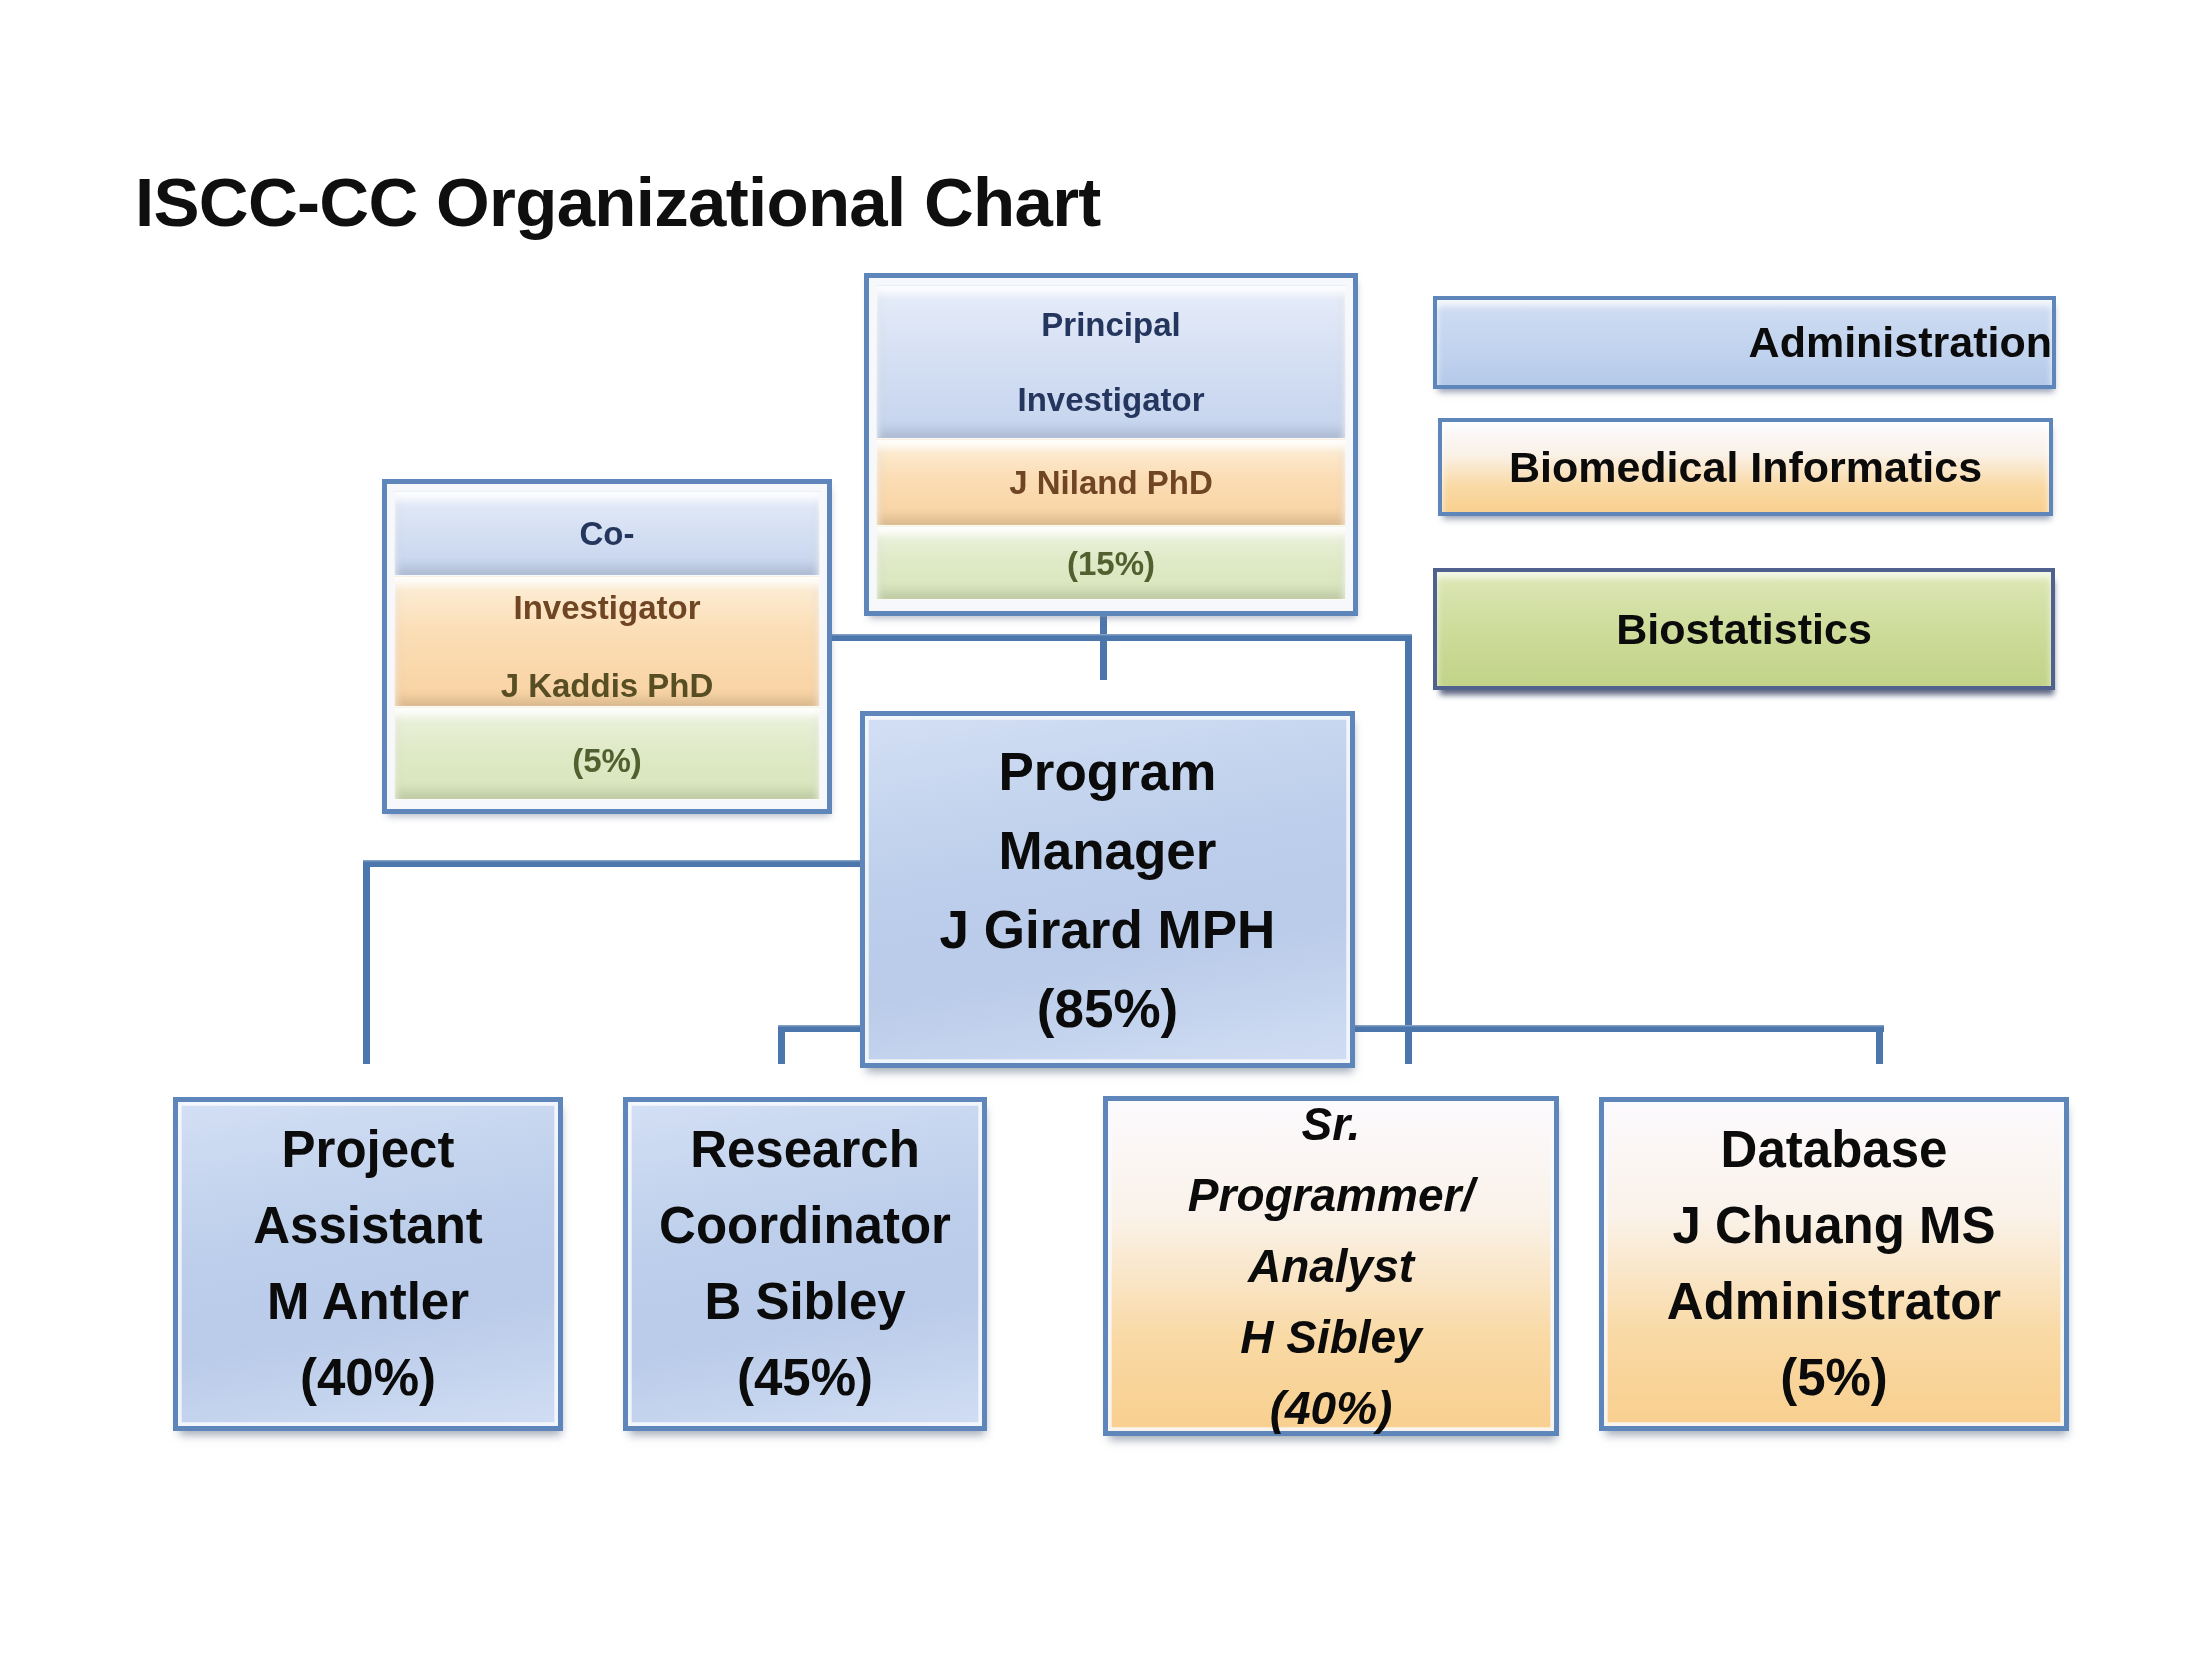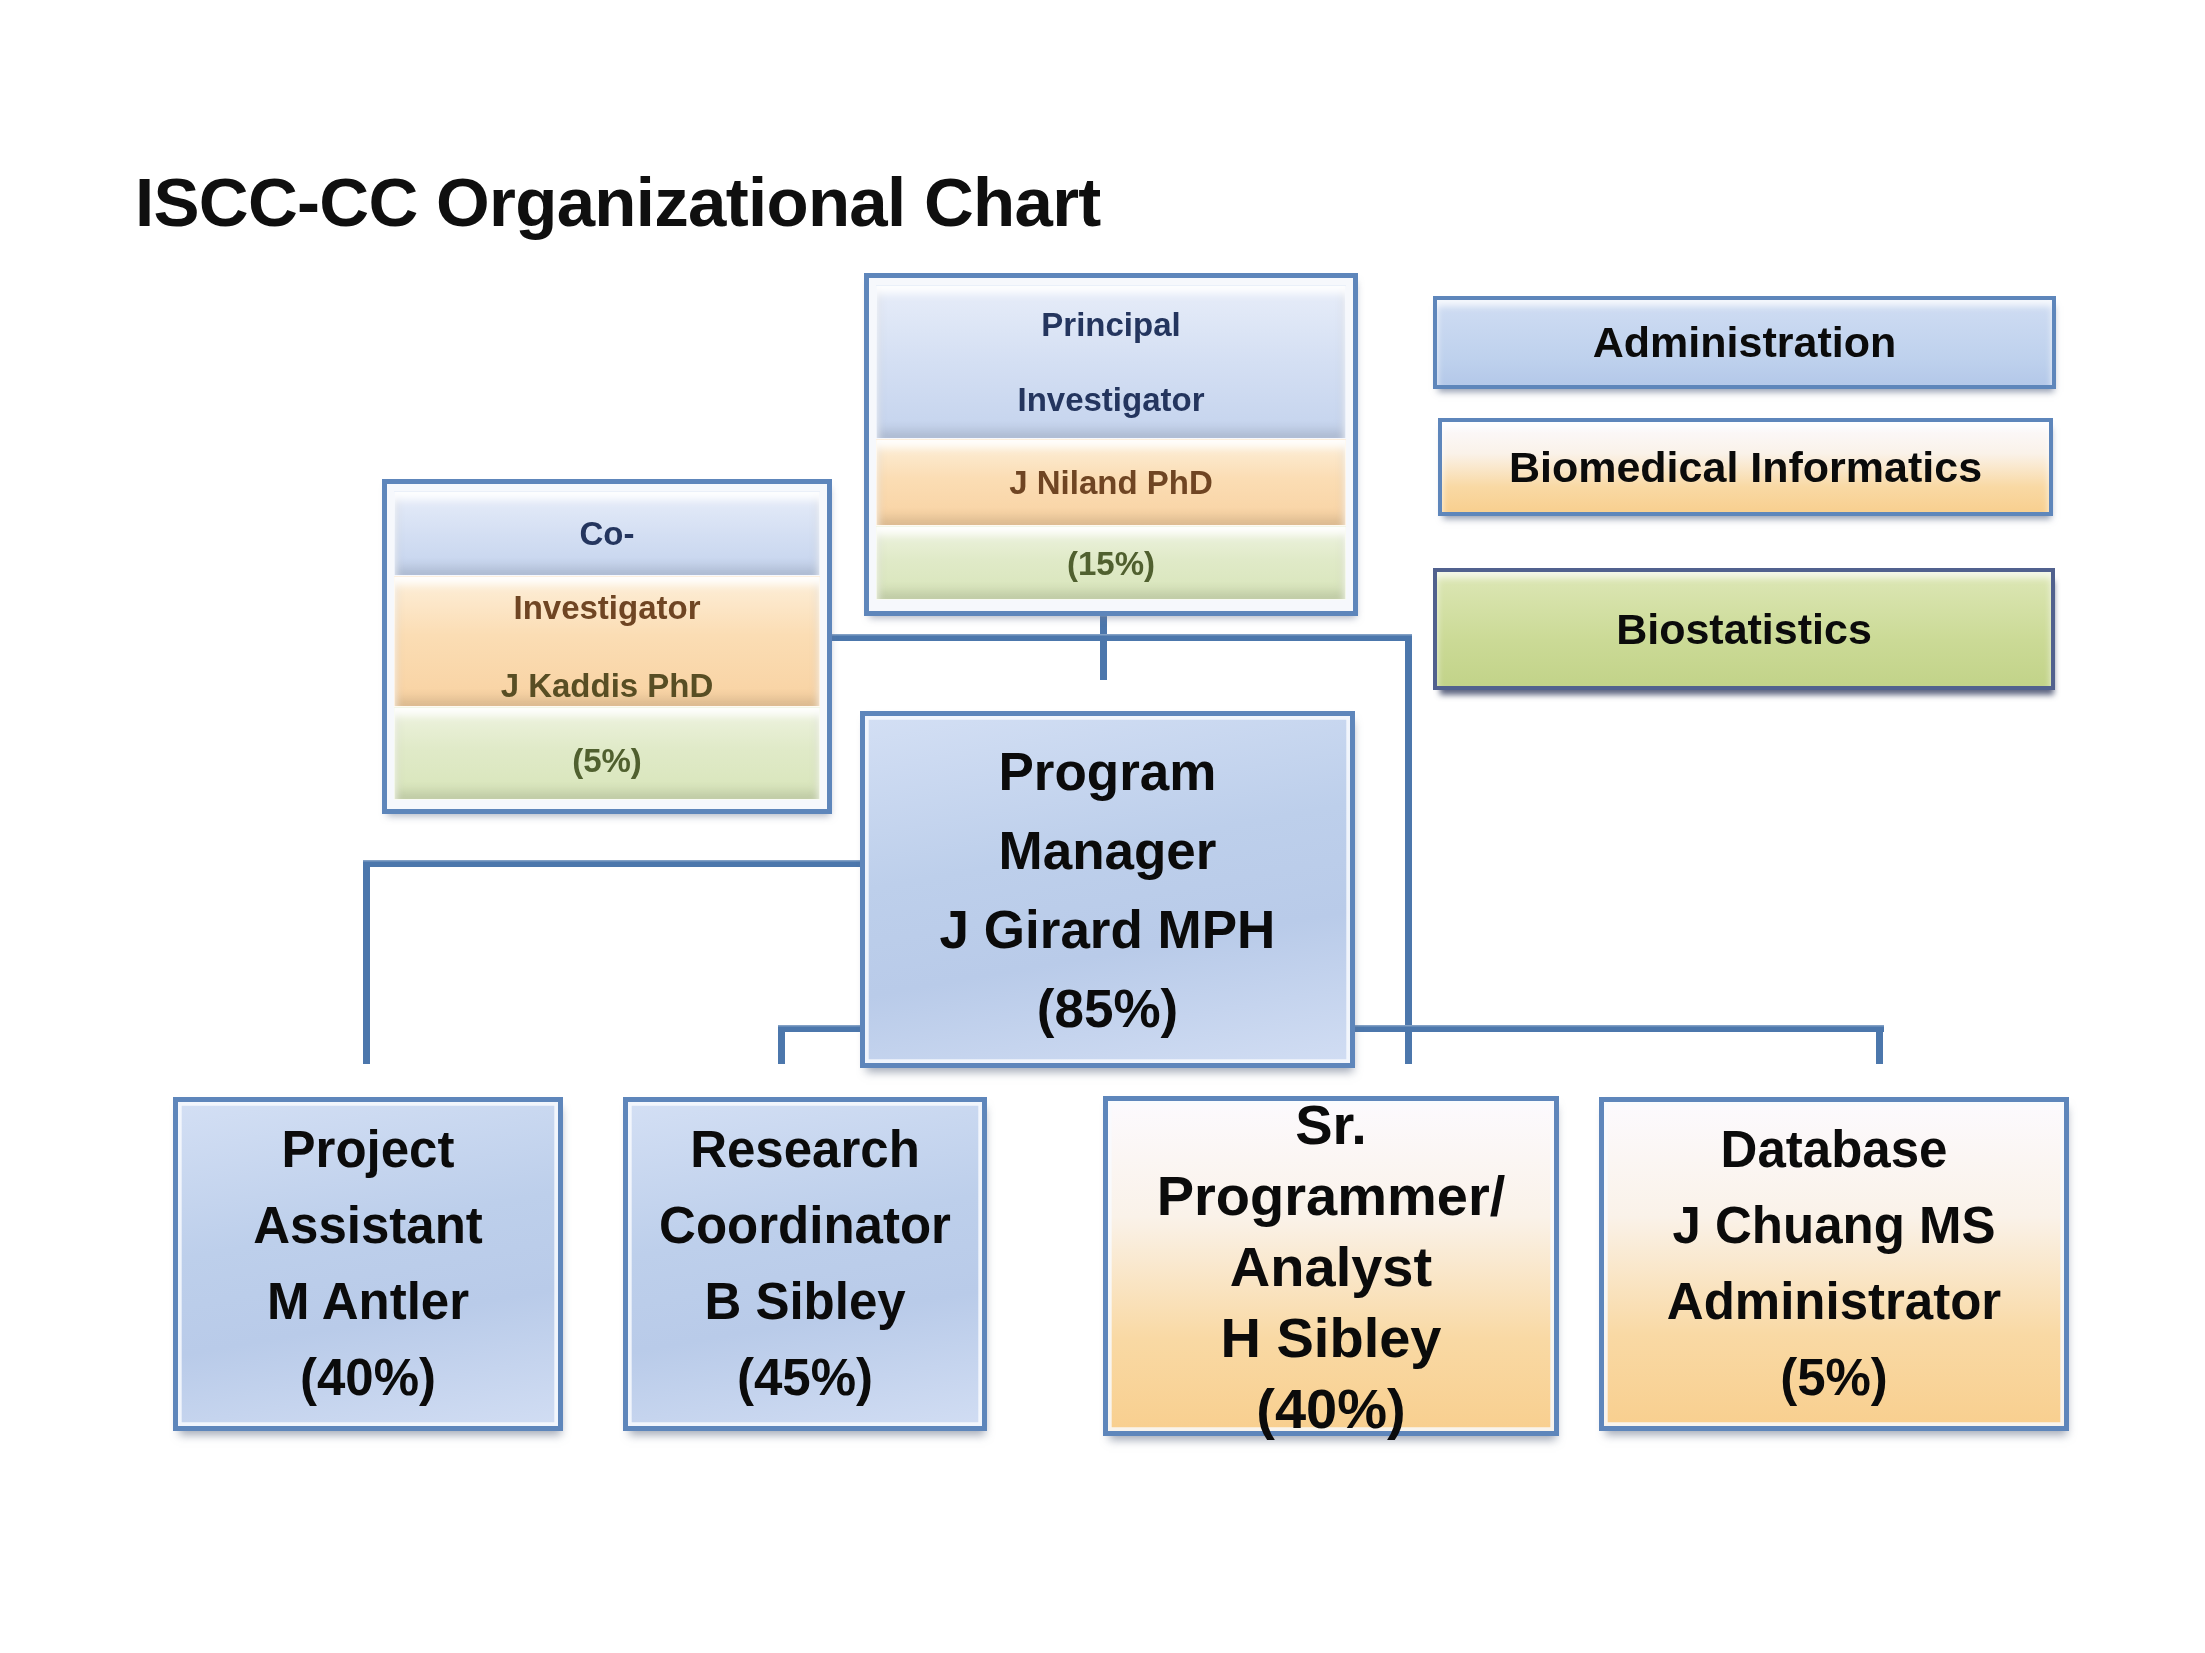--- a/index.html
+++ b/index.html
@@ -53,21 +53,21 @@
     border:5.9px solid #5E86BB;
     box-sizing:border-box;
     box-shadow:inset 0 0 0 3.7px rgba(248,250,254,.85), 2.2px 7.4px 8.8px -3.7px rgba(100,112,135,.6);
     display:flex;flex-direction:column;align-items:center;justify-content:center;
     text-align:right;color:#0b0b0b;margin-top:35px;
   }
   .fill-blue{background:linear-gradient(170deg,#D3DFF4 0%,#BDCFEB 40%,#B9CBE9 65%,#D1DDF3 100%);}
   .fill-white-orange{background:linear-gradient(180deg,#FCFAFE 0%,#FAF2E9 35%,#F9D9A4 72%,#F8CF8F 100%);}
   .box-line{font-size:51px;line-height:76px;white-space:nowrap;}
   .pm-line{font-size:53px;line-height:79px;white-space:nowrap;}
-  .sp-line{font-size:56px;line-height:71px;white-space:nowrap;}
+  .sp-line{font-size:46px;line-height:71px;white-space:nowrap;font-style:italic;}
   
   .legend-box{
     position:absolute;z-index:2;
     border:4.4px solid #5E86BB;
     box-sizing:border-box;
     display:flex;align-items:center;justify-content:center;
     text-align:center;color:#0b0b0b;
     font-size:43px;white-space:nowrap;
     box-shadow:inset 0 5.9px 7.4px rgba(255,255,255,.8), 1.5px 6.6px 6.6px -3.7px rgba(90,105,135,.65);
   }
@@ -113,21 +113,21 @@
     </div>
     <div class="tri-section sec-orange" style="height:131px;">
       <div class="tri-line t-brown" style="line-height:68px;">Investigator</div>
       <div class="tri-line t-darkolive" style="line-height:68px;transform:translateY(10.3px);">J Kaddis PhD</div>
     </div>
     <div class="tri-section sec-green" style="height:93px;">
       <div class="tri-line t-olive" style="transform:translateY(7.4px);">(5%)</div>
     </div>
   </div>
 
-  <div class="legend-box legend-admin" style="left:1433px;top:296px;width:623px;height:93px;">
+  <div class="legend-box legend-admin" style="left:1433px;top:296px;width:623px;height:93px;justify-content:flex-end;">
     <span>Administration</span>
   </div>
   <div class="legend-box fill-white-orange" style="left:1438px;top:418px;width:615px;height:98px;">
     <span>Biomedical Informatics</span>
   </div>
   <div class="legend-box legend-biostat" style="left:1433px;top:568px;width:622px;height:122px;">
     <span>Biostatistics</span>
   </div>
 
   <div class="simple-box fill-blue" style="left:860px;top:676px;width:495px;height:357px;">

